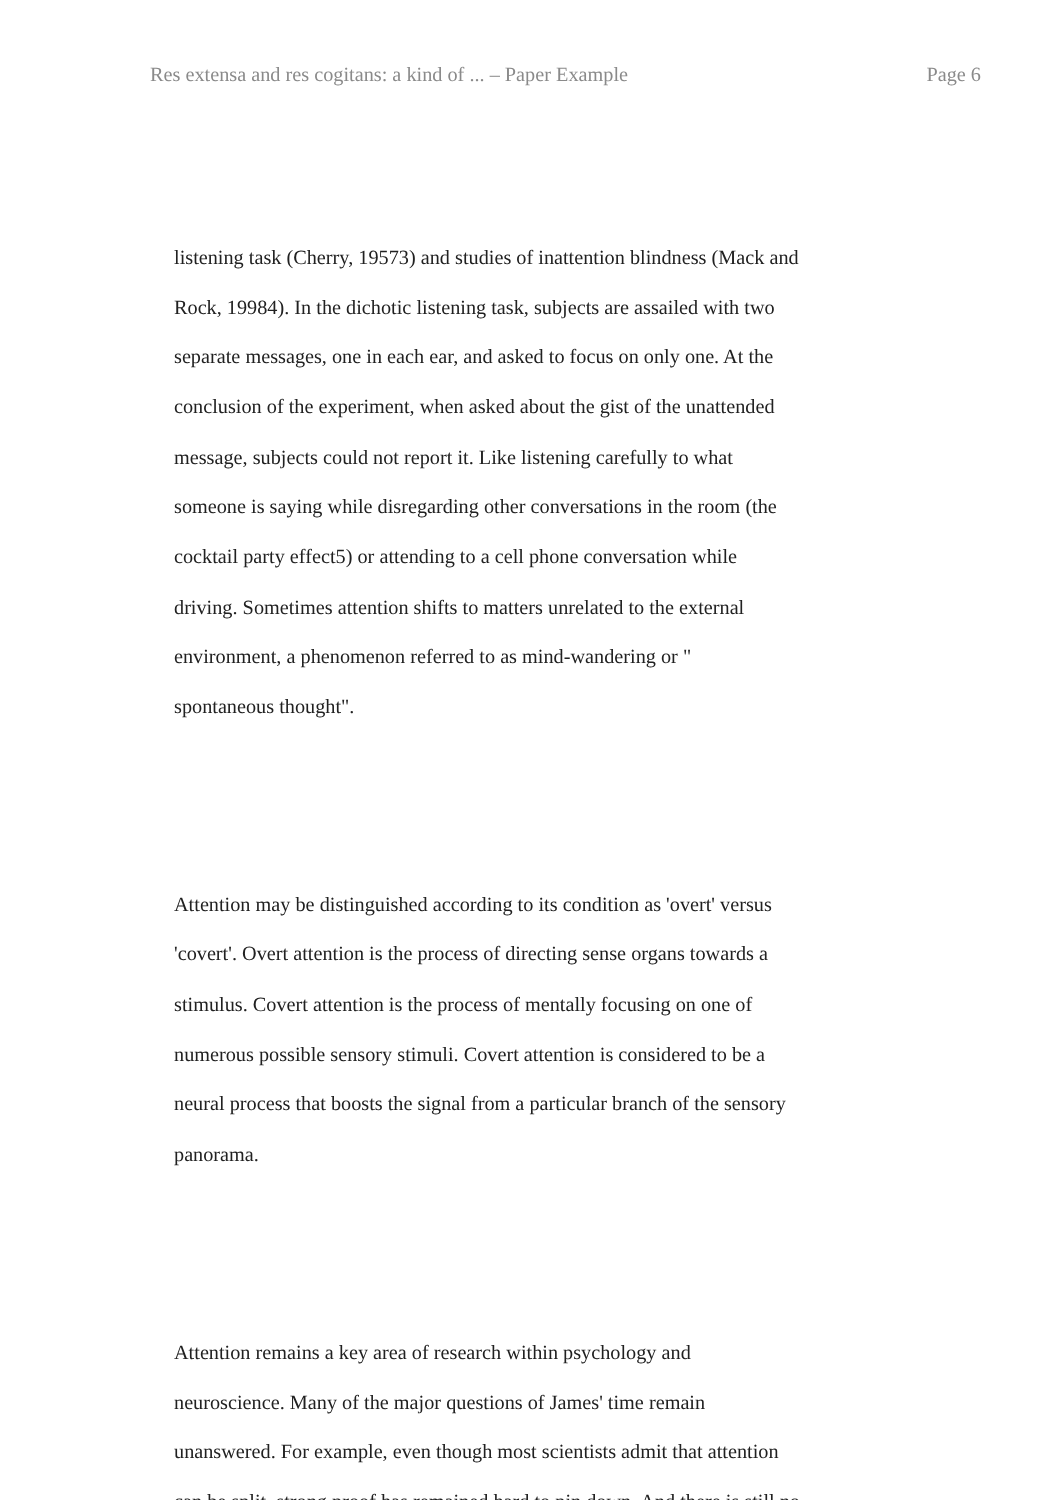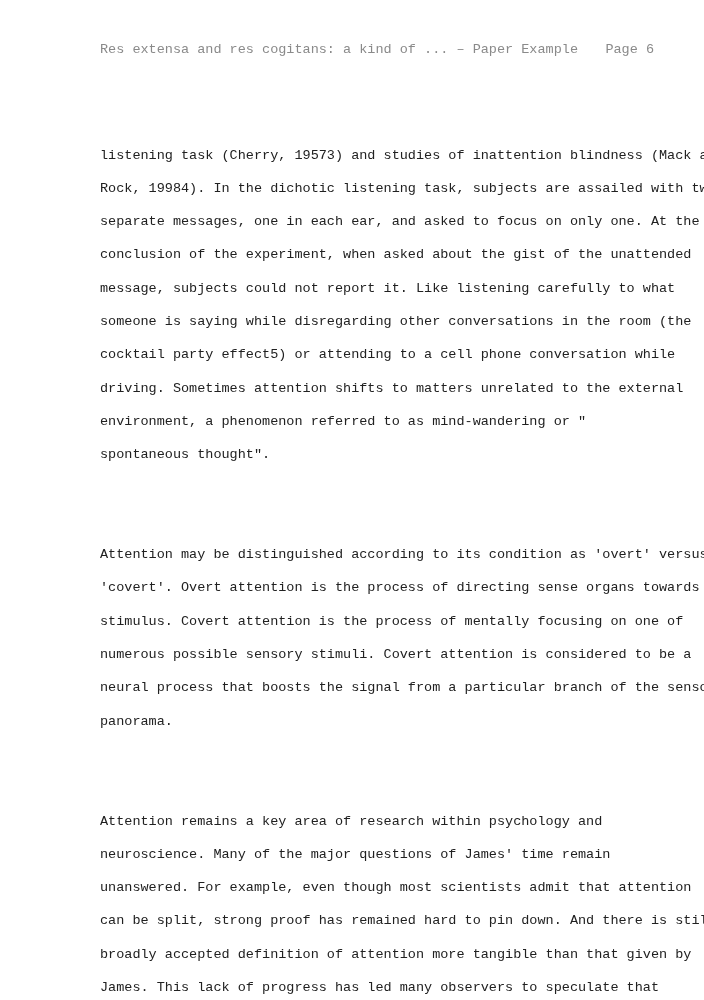--- a/index.html
+++ b/index.html
@@ -8,41 +8,41 @@
     background: #ffffff;
   }
   .page {
     position: relative;
     width: 704px;
     height: 1000px;
     background: #ffffff;
     overflow: hidden;
     box-sizing: border-box;
     padding: 0 50px 0 100px;
-    font-family: Liberation Mono, monospace;
+    font-family: Liberation Serif, serif;
   }
   .doc-header {
     margin-top: 42px;
     display: flex;
     justify-content: space-between;
     align-items: baseline;
     font-size: 13.5px;
     line-height: 16px;
     color: #8a8a8a;
     white-space: pre;
   }
   .doc-body {
     margin-top: 14px;
     font-size: 13.5px;
     line-height: 33.3px;
     color: #212121;
     white-space: pre;
   }
   .doc-body .para {
-    margin: 0;
+    margin: 16px;
   }
 </style>
 </head>
 <body>
 
 <div class="page">
 
   <div class="doc-header">
     <span class="doc-title">Res extensa and res cogitans: a kind of ... – Paper Example</span>
     <span class="page-number">Page 6</span>

